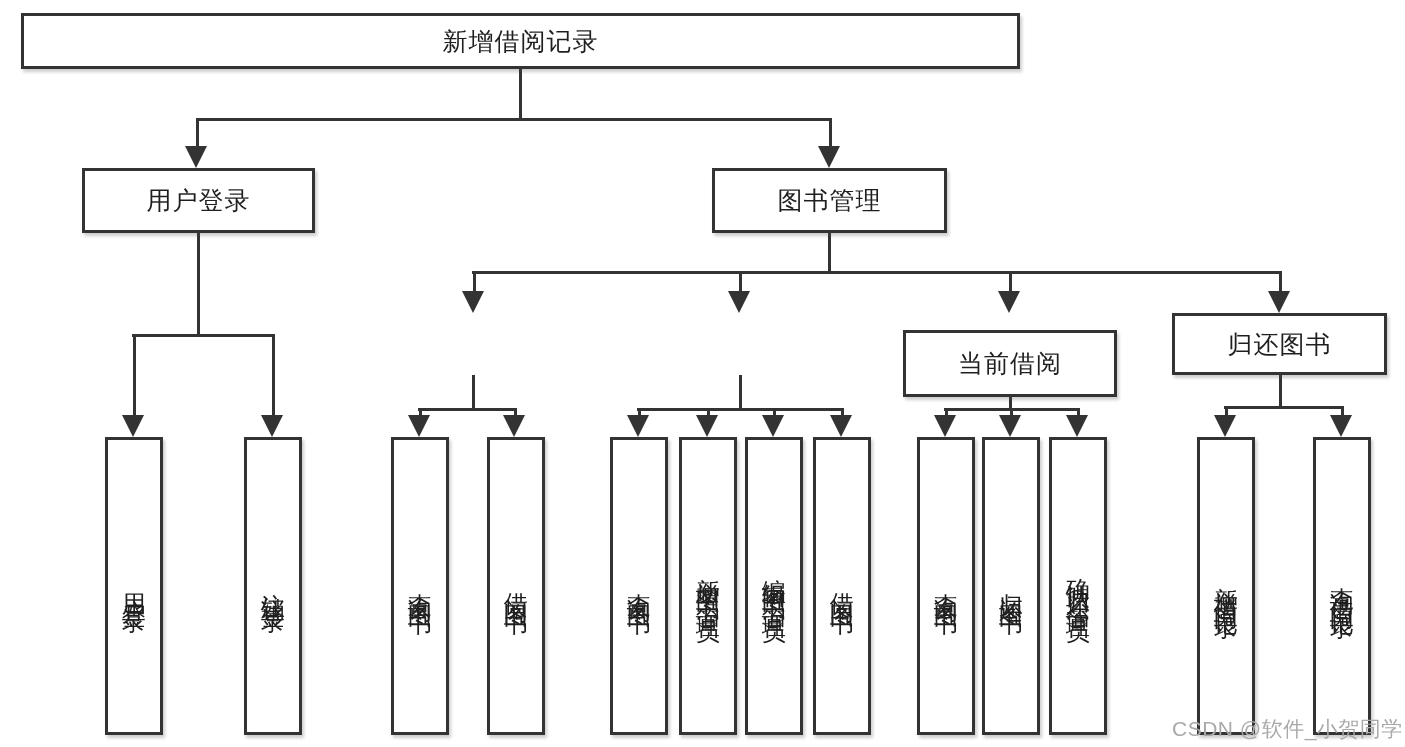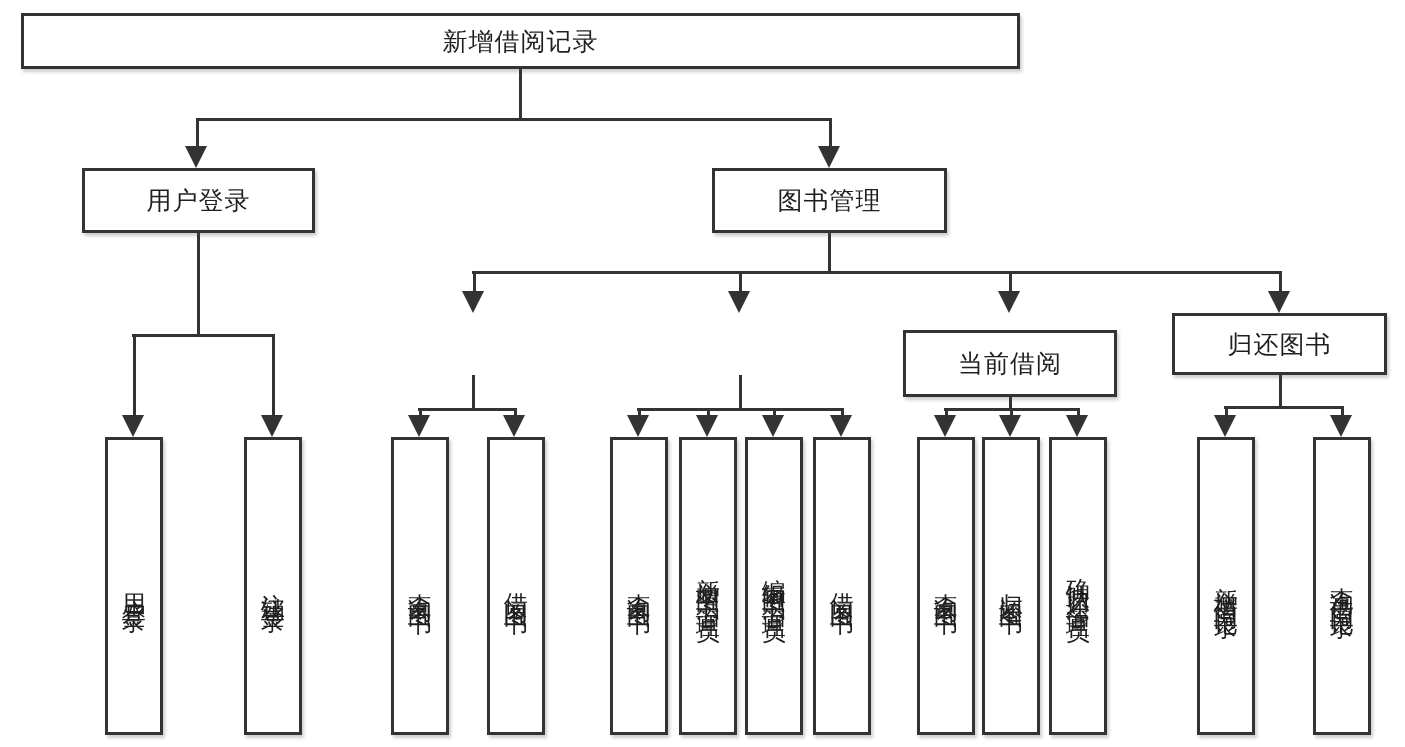--- a/index.html
+++ b/index.html
@@ -84,20 +84,21 @@
   <div class="node vbox" style="left:1049px;top:437px;width:58px;height:298px;">
     <span class="vlabel">确认归还（管理员）</span>
   </div>
   <div class="node vbox" style="left:1197px;top:437px;width:58px;height:298px;">
     <span class="vlabel">新增借阅记录</span>
   </div>
   <div class="node vbox" style="left:1313px;top:437px;width:58px;height:298px;">
     <span class="vlabel">查询借阅记录</span>
   </div>
 
+  <div class="watermark">CSDN @软件_小贺同学</div>
 <div class="vline" style="left: 519px; top: 69px; height: 52px; background: rgb(51, 51, 51);"></div>
     <div class="vline" style="left: 197px; top: 232px; height: 105px; background: rgb(51, 51, 51);"></div>
     <div class="vline" style="left: 828px; top: 233px; height: 41px; background: rgb(51, 51, 51);"></div>
     <div class="vline" style="left: 472px; top: 375px; height: 36px; background: rgb(51, 51, 51);"></div>
     <div class="vline" style="left: 739px; top: 375px; height: 36px; background: rgb(51, 51, 51);"></div>
     <div class="vline" style="left: 1009px; top: 375px; height: 36px; background: rgb(51, 51, 51);"></div>
     <div class="vline" style="left: 1279px; top: 375px; height: 34px; background: rgb(51, 51, 51);"></div>
     <div class="hline" style="left: 196px; top: 118px; width: 636px; background: rgb(51, 51, 51);"></div>
     <div class="hline" style="left: 132px; top: 334px; width: 143px; background: rgb(51, 51, 51);"></div>
     <div class="hline" style="left: 472px; top: 271px; width: 810px; background: rgb(51, 51, 51);"></div>

